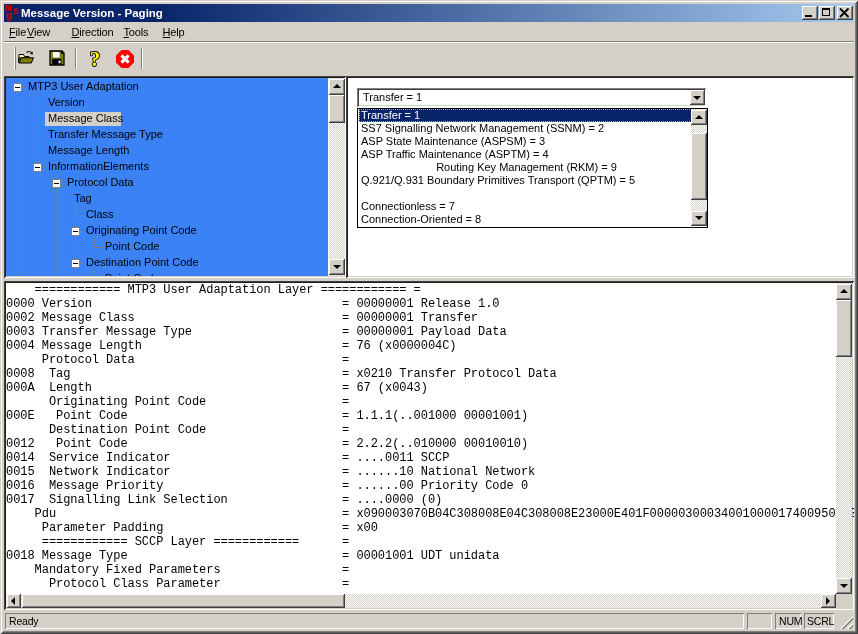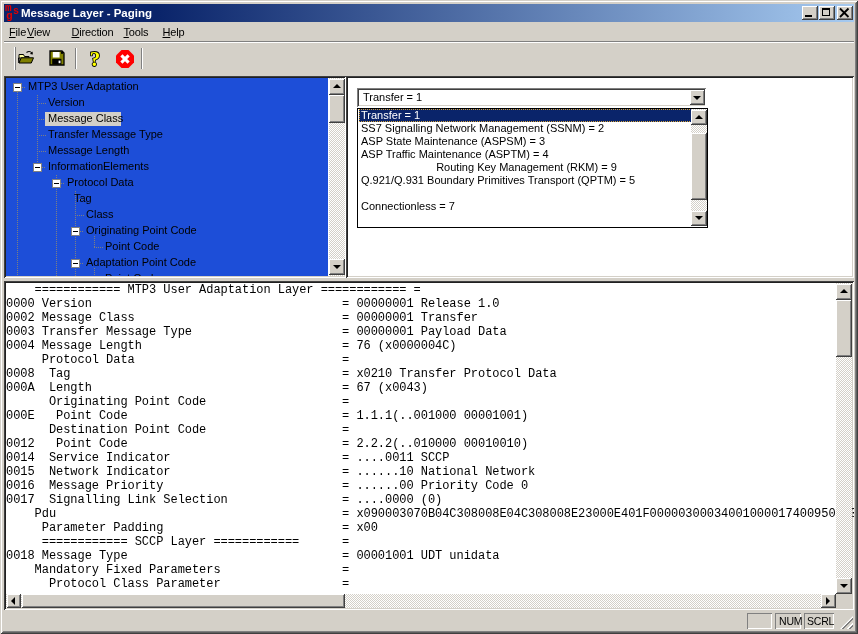--- a/index.html
+++ b/index.html
@@ -49,21 +49,21 @@
 <div id="win">
 
 <div class="abs" style="left:0;top:0;width:858px;height:634px;box-shadow:inset 1px 1px 0 0 #d4d0c8,inset -1px -1px 0 0 #404040,inset 2px 2px 0 0 #ffffff,inset -2px -2px 0 0 #606060,inset 3px 3px 0 0 #d4d0c8,inset -3px -3px 0 0 #808080;z-index:50;pointer-events:none;"></div>
 
 <div class="abs" id="titlebar">
   <div class="abs" style="left:-1px;top:0px;width:18px;height:18px;font-weight:bold;font-size:11px;color:#e00000;font-family:'Liberation Mono',monospace;">
     <span style="position:absolute;left:2px;top:-2px;">m</span>
     <span style="position:absolute;left:3px;top:6px;">g</span>
     <span style="position:absolute;left:10px;top:2px;font-size:10px;">s</span>
   </div>
-  <div id="title-text">Message Layer - Paging</div>
+  <div id="title-text">Message Version - Paging</div>
   <div class="tbtn" style="left:798px;">
         <div class="abs" style="left:3px;top:9px;width:7px;height:2px;background:#000;"></div>
       </div>
   <div class="tbtn" style="left:815px;">
         <div class="abs" style="left:3px;top:2px;width:8px;height:8px;border:1px solid #000;border-top-width:2px;"></div>
       </div>
   <div class="tbtn" style="left:833px;">
     <svg width="16" height="14" style="position:absolute;left:0;top:0;">
           <path d="M3 2.5 L11.5 11 M11.5 2.5 L3 11" stroke="#000" stroke-width="1.8"></path>
         </svg>
@@ -103,21 +103,21 @@
 <svg class="abs" style="left:84px;top:48px;" width="22" height="22" viewBox="0 0 22 22">
   <text x="11" y="18" text-anchor="middle" font-family="Liberation Serif,serif" font-size="21" font-weight="bold" fill="#ffff00" stroke="#000" stroke-width="1.8" paint-order="stroke">?</text>
 </svg>
 
 <svg class="abs" style="left:115px;top:49px;" width="20" height="20" viewBox="0 0 20 20">
   <polygon points="6.5,1 13.5,1 19,6.5 19,13.5 13.5,19 6.5,19 1,13.5 1,6.5" fill="#ff0000"></polygon>
   <path d="M6.4 6.4 L13.6 13.6 M13.6 6.4 L6.4 13.6" stroke="#ffffff" stroke-width="3.1"></path>
 </svg>
 
 <div class="abs pane" id="tree"></div>
-<div class="abs" style="left:6px;top:78px;width:322px;height:198px;overflow:hidden;background:#1d4ed8;">
+<div class="abs" style="left:6px;top:78px;width:322px;height:198px;overflow:hidden;background:#3b82f6;">
 <div class="vdot" style="left:11px;top:14px;height:184px;"></div>
 <div class="vdot" style="left:31px;top:17px;height:72px;"></div>
 <div class="vdot" style="left:50px;top:97px;height:101px;"></div>
 <div class="vdot" style="left:69px;top:113px;height:85px;"></div>
 <div class="vdot" style="left:88px;top:158px;height:11px;"></div>
 <div class="vdot" style="left:88px;top:190px;height:8px;"></div>
 <div class="ebox" style="left:7px;top:5px;">
         <i></i>
       </div>
 <div class="hdot" style="left:16px;top:9px;width:4px;"></div>
@@ -149,21 +149,21 @@
         <i></i>
       </div>
 <div class="hdot" style="left:74px;top:153px;width:4px;"></div>
 <div class="trow" style="left:80px;top:146px;">Originating Point Code</div>
 <div class="hdot" style="left:88px;top:169px;width:9px;"></div>
 <div class="trow" style="left:99px;top:162px;">Point Code</div>
 <div class="ebox" style="left:65px;top:181px;">
         <i></i>
       </div>
 <div class="hdot" style="left:74px;top:185px;width:4px;"></div>
-<div class="trow" style="left:80px;top:178px;">Adaptation Point Code</div>
+<div class="trow" style="left:80px;top:178px;">Destination Point Code</div>
 
 <div class="trow" style="left:99px;top:194px;">Point Code</div>
 </div>
 
 <div class="abs track" style="left:329px;top:78px;width:16px;height:198px;"></div>
 <div class="sb-btn" style="left:329px;top:79px;width:16px;height:16px;">
       <div class="arr a-up" style="left:4px;top:5px;"></div>
     </div>
 <div class="sb-thumb" style="left:329px;top:95px;width:16px;height:28px;"></div>
 <div class="sb-btn" style="left:329px;top:259px;width:16px;height:16px;">
@@ -179,20 +179,21 @@
 
 <div class="abs" id="list"></div>
 <div class="abs" style="left:358px;top:109px;width:333px;height:117px;overflow:hidden;background:#fff;">
 <div class="li" style="top:0px;background:#0a246a;color:#ffffff;outline:1px dotted #d8a438;outline-offset:-1px;">Transfer = 1</div>
 <div class="li" style="top:13px;">SS7 Signalling Network Management (SSNM) = 2</div>
 <div class="li" style="top:26px;">ASP State Maintenance (ASPSM) = 3</div>
 <div class="li" style="top:39px;">ASP Traffic Maintenance (ASPTM) = 4</div>
 <div class="li" style="top:52px;text-align:center;">Routing Key Management (RKM) = 9</div>
 <div class="li" style="top:65px;">Q.921/Q.931 Boundary Primitives Transport (QPTM) = 5</div>
 <div class="li" style="top:91px;">Connectionless = 7</div>
+<div class="li" style="top:104px;">Connection-Oriented = 8</div>
 </div>
 
 <div class="abs track" style="left:691px;top:109px;width:16px;height:117px;"></div>
 <div class="sb-btn" style="left:691px;top:110px;width:16px;height:15px;">
       <div class="arr a-up" style="left:4px;top:5px;"></div>
     </div>
 <div class="sb-thumb" style="left:691px;top:133px;width:16px;height:67px;"></div>
 <div class="sb-btn" style="left:691px;top:211px;width:16px;height:15px;">
       <div class="arr a-dn" style="left:4px;top:5px;"></div>
     </div>
@@ -234,20 +235,23 @@
 <div class="abs track" style="left:6px;top:594px;width:830px;height:14px;"></div>
 <div class="sb-btn" style="left:7px;top:594px;width:14px;height:14px;">
       <div class="arr a-lf" style="left:4px;top:3px;"></div>
     </div>
 <div class="sb-thumb" style="left:22px;top:594px;width:323px;height:14px;"></div>
 <div class="sb-btn" style="left:821px;top:594px;width:15px;height:14px;">
       <div class="arr a-rt" style="left:5px;top:3px;"></div>
     </div>
 <div class="abs btnface" style="left:836px;top:594px;width:16px;height:15px;"></div>
 
+<div class="spane" style="left:5px;width:739px;">
+      <span style="position:absolute;left:4px;top:2px;">Ready</span>
+    </div>
 <div class="spane" style="left:747px;width:25px;"></div>
 <div class="spane" style="left:775px;width:26px;">
       <span style="position:absolute;left:4px;top:2px;">NUM</span>
     </div>
 <div class="spane" style="left:804px;width:30px;">
       <span style="position:absolute;left:3px;top:2px;">SCRL</span>
     </div>
 <div class="abs" style="left:840px;top:616px;width:13px;height:13px;background:repeating-linear-gradient(135deg,#ffffff 0 1.5px,#808080 1.5px 3px,#d4d0c8 3px 4.5px);clip-path:polygon(100% 0,100% 100%,0 100%);z-index:60;"></div>
 </div>
 

